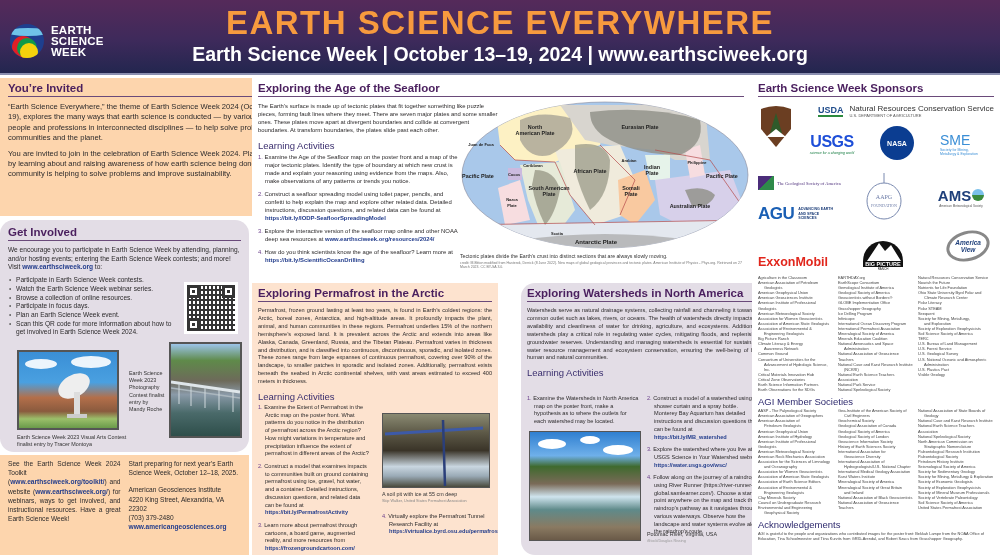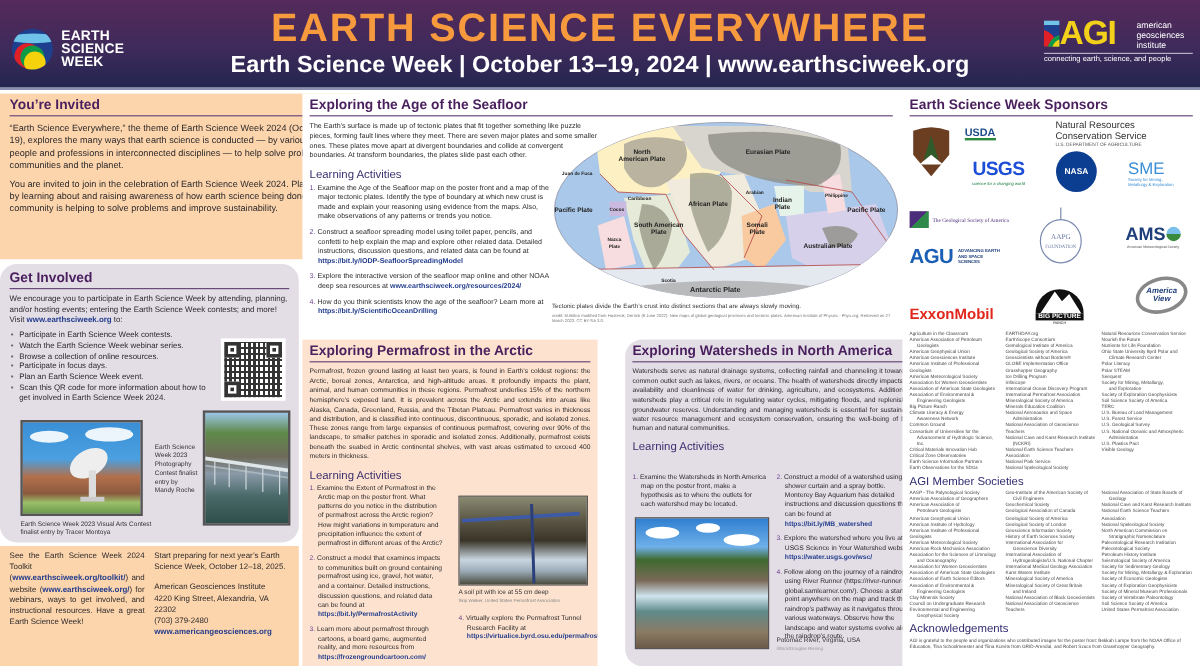--- a/index.html
+++ b/index.html
@@ -81,36 +81,20 @@
         <div class="b4"></div>
     </div>
     <div class="esw-text">
       <div>EARTH</div>
       <div>SCIENCE</div>
       <div>WEEK</div>
     </div>
   </div>
   <div class="title-main">EARTH SCIENCE EVERYWHERE</div>
   <div class="title-sub">Earth Science Week | October 13–19, 2024 | www.earthsciweek.org</div>
-  <div class="agi-logo">
-    <svg class="agi-mark" viewBox="0 0 13 22">
-      <rect x="0" y="0" width="13" height="4" fill="#6fc3e8"></rect>
-      <rect x="0" y="4" width="13" height="18" fill="#1e3f8e"></rect>
-      <path d="M0 22 L0 8 Q8 10 13 22 Z" fill="#e01f26"></path>
-      <path d="M3 22 Q6 14 13 12 L13 22 Z" fill="#0f9a48"></path>
-      <path d="M7 22 Q9 17 13 16 L13 22 Z" fill="#f3d11a"></path>
-    </svg>
-    <div class="agi-letters">AGI</div>
-    <div class="agi-side">
-      <div>american</div>
-      <div>geosciences</div>
-      <div>institute</div>
-    </div>
-    <div class="agi-tag">connecting earth, science, and people</div>
-  </div>
 </div>
 
 <div class="panel peach" style="left:0; top:78px; width:299px; height:138px; padding:4px 8px;">
   <h2 class="sec">You’re Invited</h2>
   <p class="body">“Earth Science Everywhere,” the theme of Earth Science Week 2024 (October 13–19), explores the many ways that earth science is conducted — by various types of people and professions in interconnected disciplines — to help solve problems for communities and the planet.</p>
   <p class="body">You are invited to join in the celebration of Earth Science Week 2024. Play your part by learning about and raising awareness of how earth science being done in your community is helping to solve problems and improve sustainability.</p>
 </div>
 
 <div class="panel lav" style="left:0; top:220px; width:249px; height:232px; padding:6px 8px;">
   <h2 class="sec">Get Involved</h2>
@@ -288,21 +272,21 @@
 <div class="panel white" style="left:752px; top:78px; width:248px; height:197px; padding:4px 6px;">
   <h2 class="sec">Earth Science Week Sponsors</h2>
 
   <div class="sponsor" style="left:6px; top:24px; width:36px; height:46px;">
     <svg width="34" height="44" viewBox="0 0 34 44">
         <path d="M2 6 Q17 0 32 6 L32 26 Q17 44 17 44 Q17 44 2 26 Z" fill="#6b3e22"></path>
         <path d="M17 10 L11 30 L23 30 Z" fill="#2f5a2a"></path>
         <path d="M7 34 L17 26 L27 34 Z" fill="#fff"></path>
       </svg>
   </div>
-  <div class="sponsor" style="left:52px; top:22px; width:190px; height:22px; justify-content:flex-start;gap:44px;">
+  <div class="sponsor" style="left:52px; top:22px; width:190px; height:22px; justify-content:flex-end;">
     <div style="font-weight:700; font-size:9px; color:#1e4b8a; border-bottom:2px solid #2c8a3e; margin-right:6px;">USDA</div>
     <div>
       <div style="font-size:8px; color:#333;">Natural Resources Conservation Service</div>
       <div style="font-size:4px; color:#555;">U.S. DEPARTMENT OF AGRICULTURE</div>
     </div>
   </div>
   <div class="sponsor" style="left:46px; top:50px; width:68px; height:32px; flex-direction:column;">
     <div style="font-weight:900; font-size:16px; color:#1d4ed8; letter-spacing:-0.5px;">USGS</div>
     <div style="font-size:3.5px; font-style:italic; color:#127a3e;">science for a changing world</div>
   </div>

